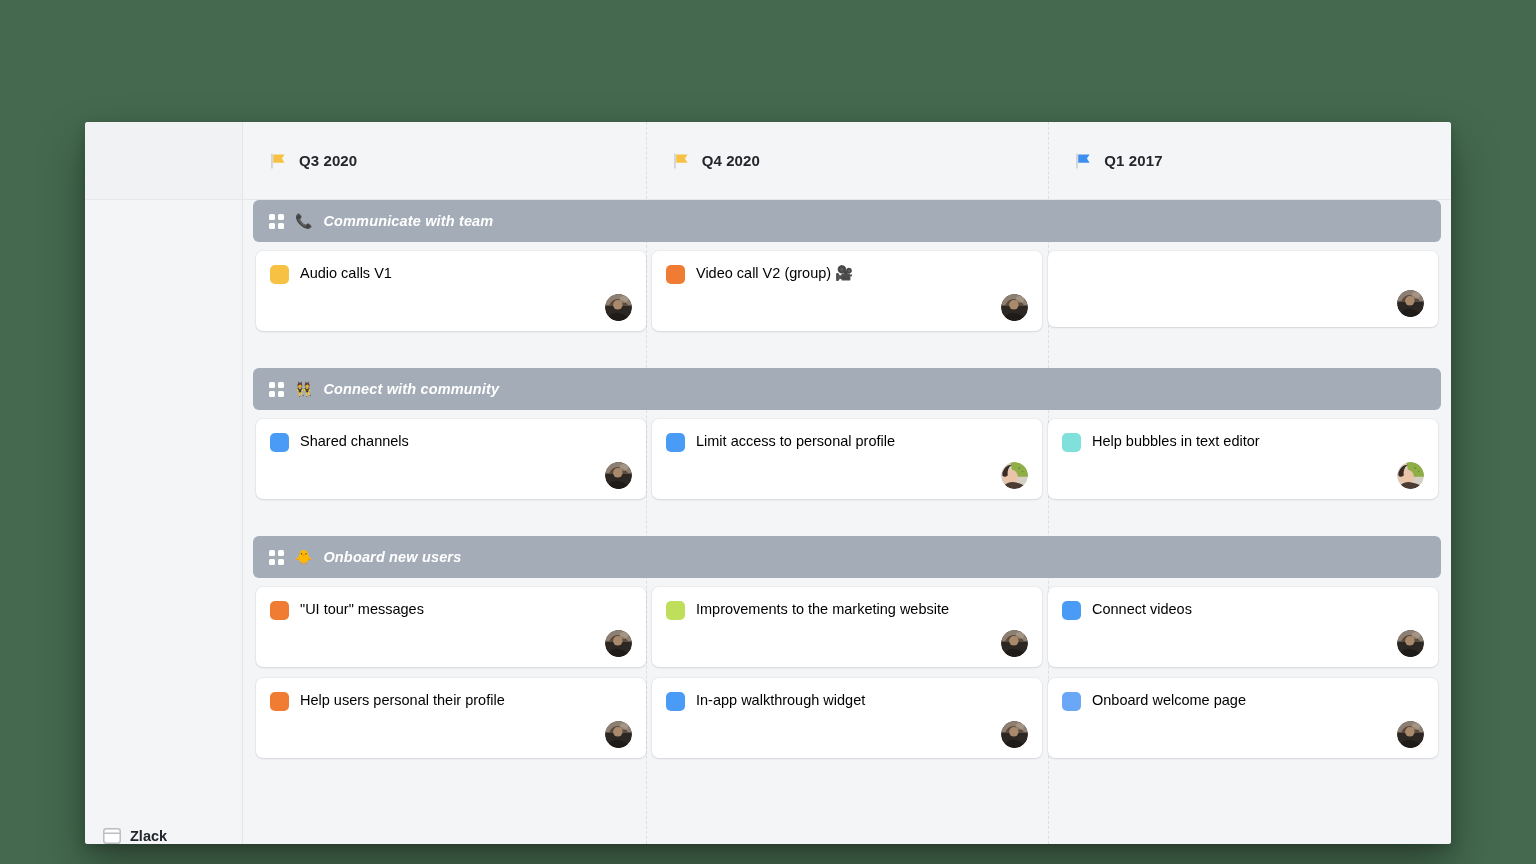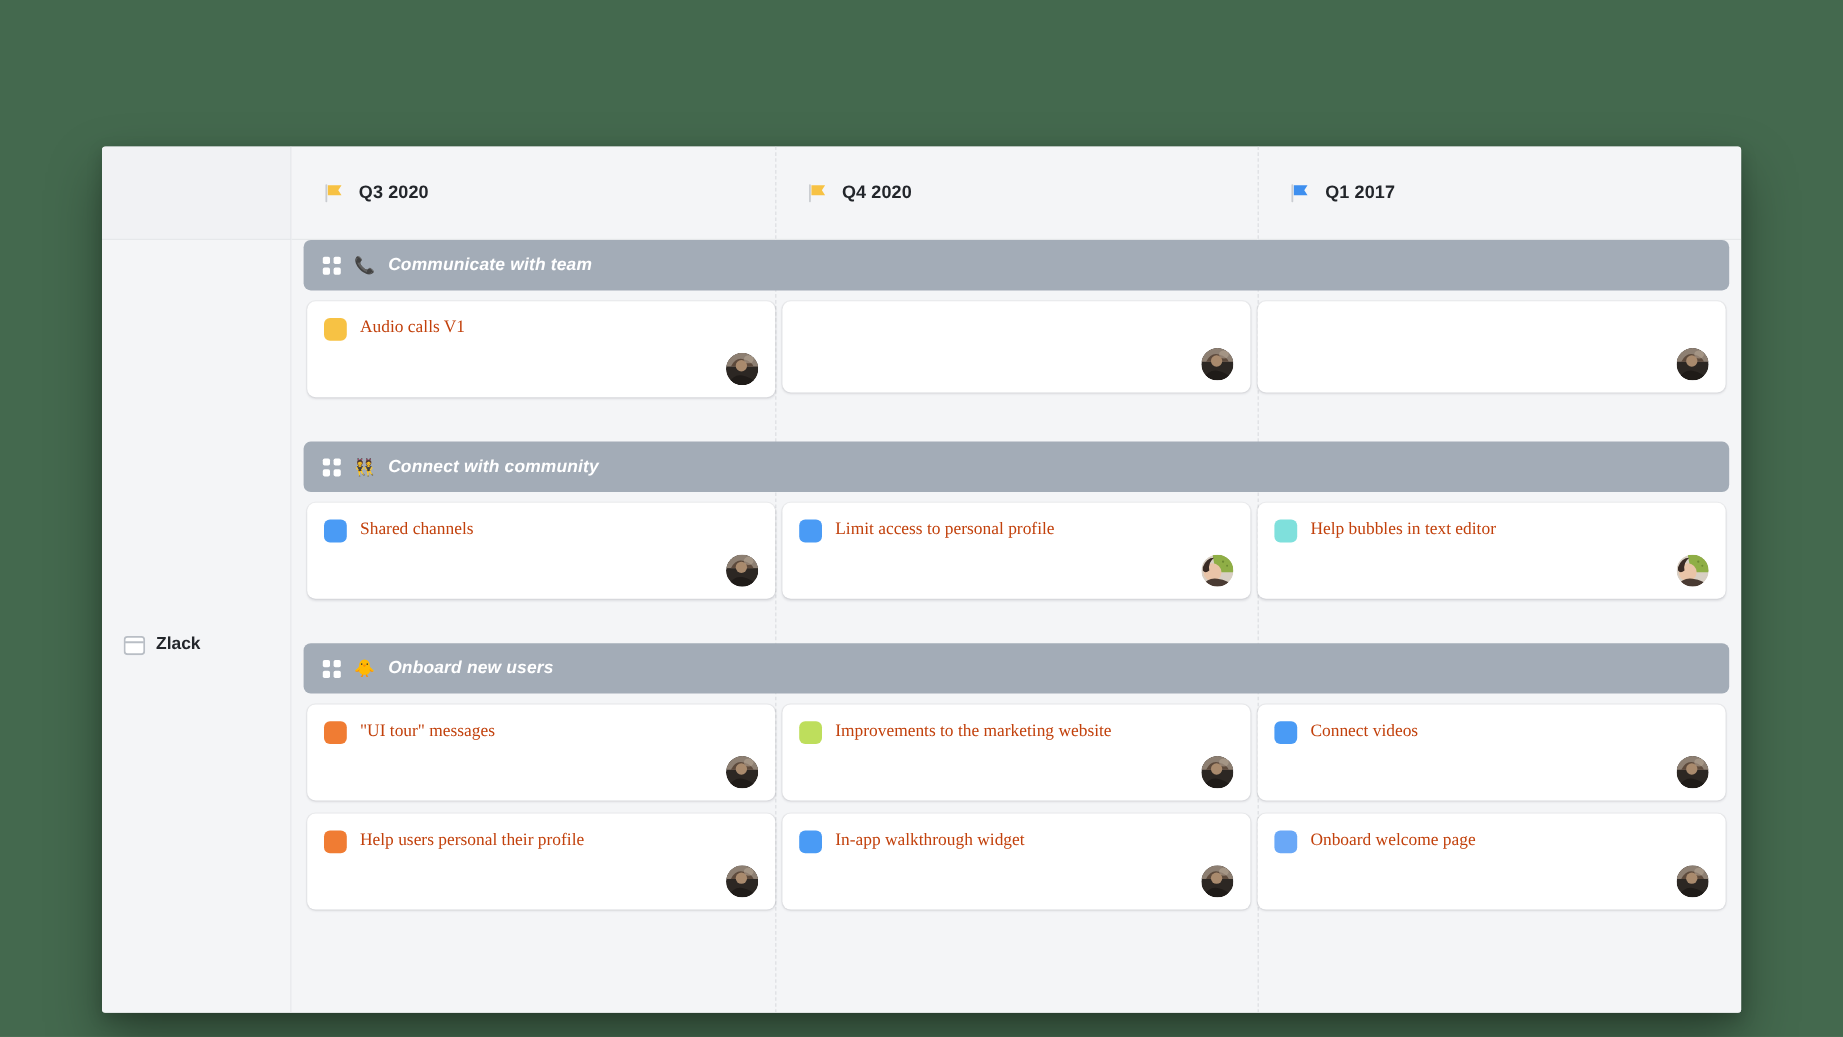--- a/index.html
+++ b/index.html
@@ -61,21 +61,21 @@
     color: #23262b;
     letter-spacing: .1px;
     white-space: nowrap;
   }
 
   
   .row-label-cell {
     background: #f4f5f7;
     border-right: 1px solid #e3e5e8;
     display: flex;
-    align-items: center;
+    align-items: flex-end;
     padding: 30px 0 0 18px;
     gap: 9px;
   }
   .window-icon { width: 18px; height: 16px; flex: 0 0 auto; margin-top: 1px; }
   .row-label-text {
     font-size: 14.5px;
     font-weight: bold;
     color: #23262b;
     white-space: nowrap;
   }
@@ -147,23 +147,22 @@
   }
   .card-top { display: flex; align-items: flex-start; gap: 11px; }
   .swatch {
     width: 19px; height: 19px;
     border-radius: 5px;
     flex: 0 0 auto;
     margin-top: 1px;
   }
   .card-title {
     font-size: 14.5px;
-    color: #c2410c;
+    color: #000000;
     line-height: 1.25;
-    font-family: Liberation Serif, serif;
   }
   .card-bottom {
     margin-top: auto;
     display: flex;
     justify-content: flex-end;
     padding-top: 10px;
   }
   .avatar {
     width: 27px; height: 27px;
     border-radius: 50%;
@@ -249,20 +248,24 @@
                         <circle cx="19" cy="16" r="7" fill="#a98a6d"></circle>
                         <path d="M0 40 q10 -14 20 -12 q12 2 20 12 Z" fill="#1f1b18"></path>
                         <ellipse cx="28" cy="8" rx="6" ry="5" fill="#b4a392" opacity=".6"></ellipse>
                       </g>
                     </svg></span>
                 </div>
               </div>
             </div>
             <div class="lane-col">
               <div class="card">
+                <div class="card-top">
+                  <span class="swatch" style="background: rgb(240, 124, 51);"></span>
+                  <span class="card-title">Video call V2 (group) 🎥</span>
+                </div>
                 <div class="card-bottom">
                   <span class="avatar"><svg viewBox="0 0 40 40" width="27" height="27">
                       <defs>
                         <clipPath id="cavavatar-dark-photo010">
                           <circle cx="20" cy="20" r="20"></circle>
                         </clipPath>
                       </defs>
                       <g clip-path="url(#cavavatar-dark-photo010)">
                         <rect width="40" height="40" fill="#2c2723"></rect>
                         <rect y="0" width="40" height="17" fill="#8d7f72"></rect>

